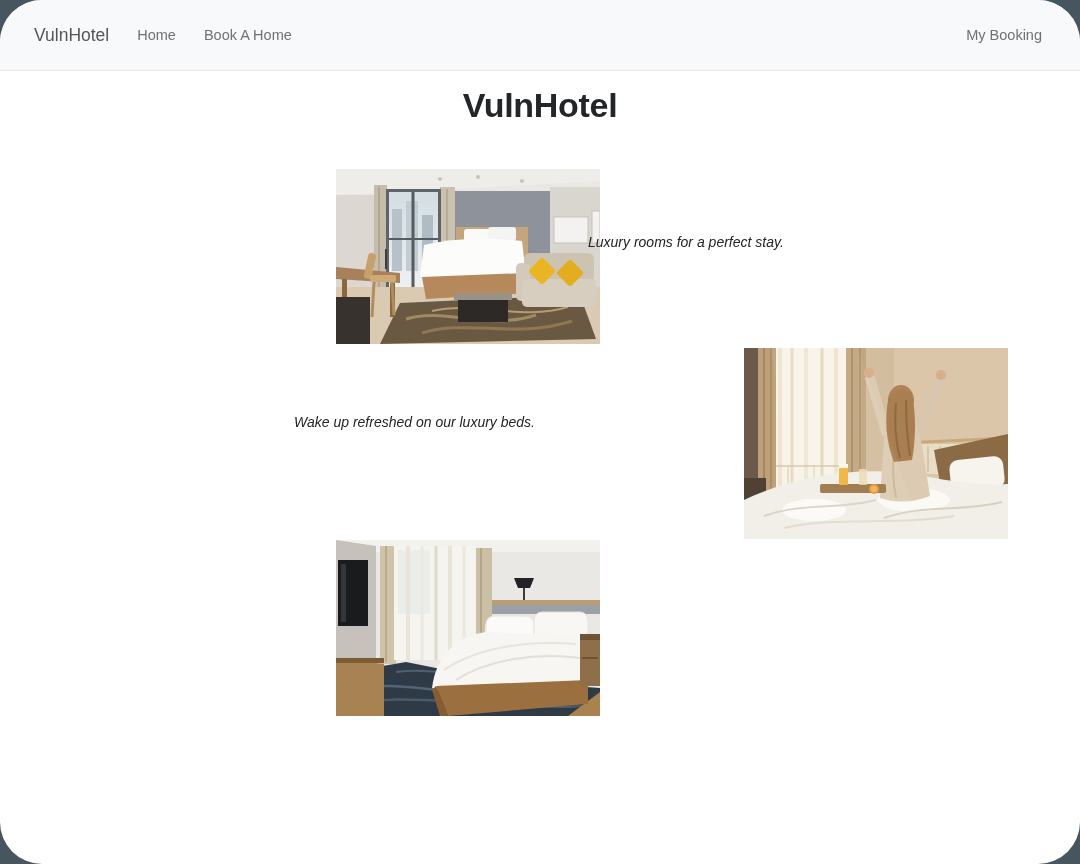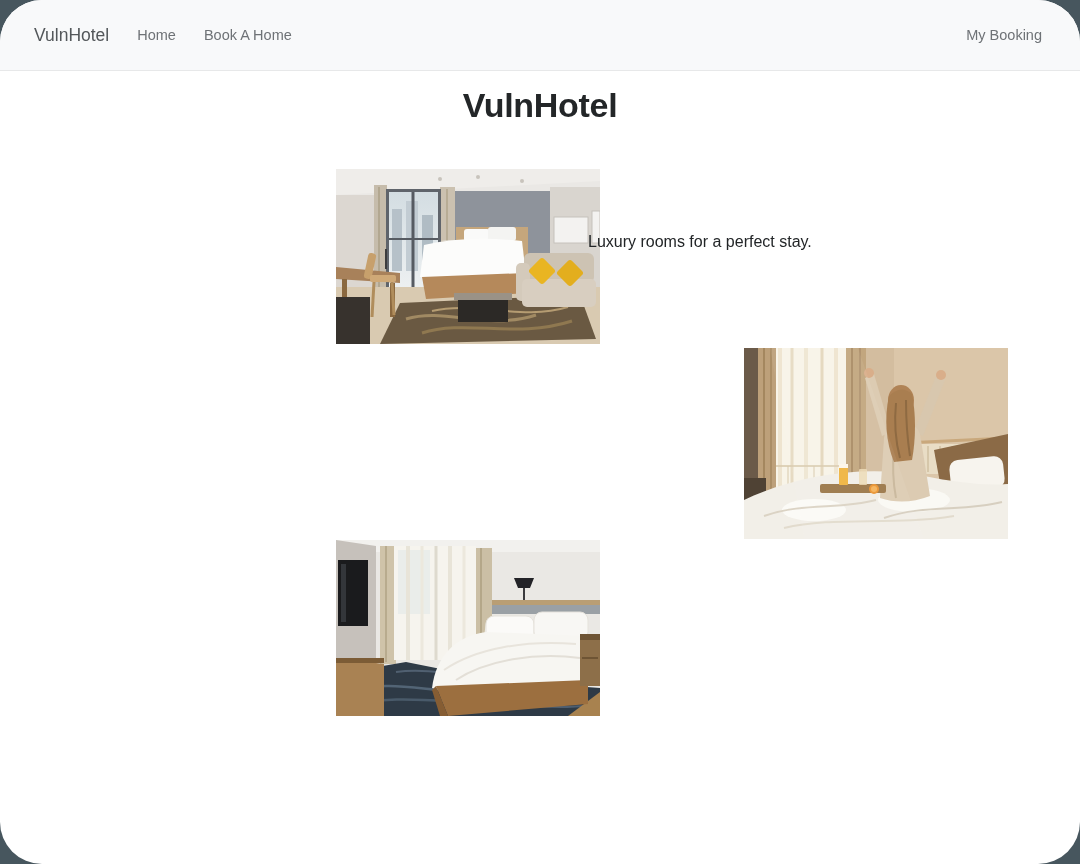--- a/index.html
+++ b/index.html
@@ -63,24 +63,25 @@
   }
   
   .photo {
     position: absolute;
     overflow: hidden;
   }
   .photo svg { display: block; width: 100%; height: 100%; }
   .caption {
     position: absolute;
     margin: 0;
-    font-size: 16px;
+    font-size: 14px;
     line-height: 18px;
     color: #222527;
     white-space: nowrap;
+    font-style: italic;
   }
   .photo-1 { left: 296px; top: 153px; width: 264px; height: 175px; }
   .caption-1 { left: 588px; top: 233px; }
   .caption-2 { left: 294px; top: 413px; }
   .photo-2 { left: 704px; top: 332px; width: 264px; height: 191px; }
   .photo-3 { left: 296px; top: 524px; width: 264px; height: 176px; }
   .caption-3 { left: 588px; top: 604px; }
 </style>
 </head>
 <body>
@@ -151,20 +152,21 @@
       <line x1="50" y1="80" x2="50" y2="100" stroke="#3c3c3e" stroke-width="2"></line>
       <rect x="30" y="84" width="8" height="26" rx="3" fill="#c7a06c" transform="rotate(12 34 97)"></rect>
       <rect x="34" y="106" width="26" height="7" rx="2" fill="#cfa977"></rect>
       <line x1="38" y1="113" x2="36" y2="148" stroke="#b08d5c" stroke-width="3"></line>
       <line x1="56" y1="113" x2="58" y2="146" stroke="#b08d5c" stroke-width="3"></line>
       <rect x="0" y="128" width="34" height="47" fill="#37322d"></rect>
     </svg>
   </figure>
   <p class="caption caption-1">Luxury rooms for a perfect stay.</p>
 
+  <p class="caption caption-2">Wake up refreshed on our luxury beds.</p>
   <figure class="photo photo-2">
     <svg viewBox="0 0 264 191" xmlns="http://www.w3.org/2000/svg">
       <rect width="264" height="191" fill="#d3bd9f"></rect>
       <rect x="150" width="114" height="191" fill="#dbc6a9"></rect>
       <rect x="26" y="0" width="88" height="156" fill="#f8f4e8"></rect>
       <line x1="36" y1="0" x2="36" y2="150" stroke="#eee4cf" stroke-width="4"></line>
       <line x1="48" y1="0" x2="48" y2="152" stroke="#e6dac2" stroke-width="3"></line>
       <line x1="62" y1="0" x2="62" y2="154" stroke="#efe6d2" stroke-width="4"></line>
       <line x1="78" y1="0" x2="78" y2="152" stroke="#e4d7bd" stroke-width="3"></line>
       <line x1="92" y1="0" x2="92" y2="150" stroke="#eee4cf" stroke-width="4"></line>

